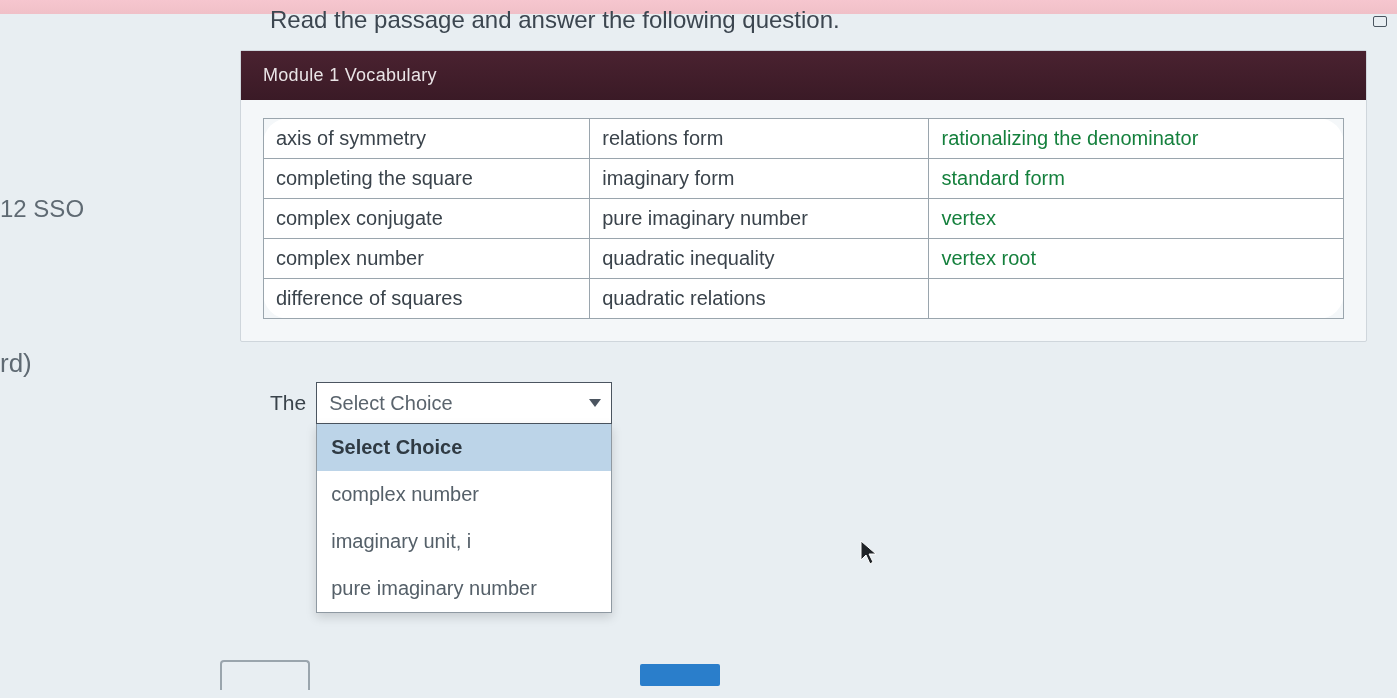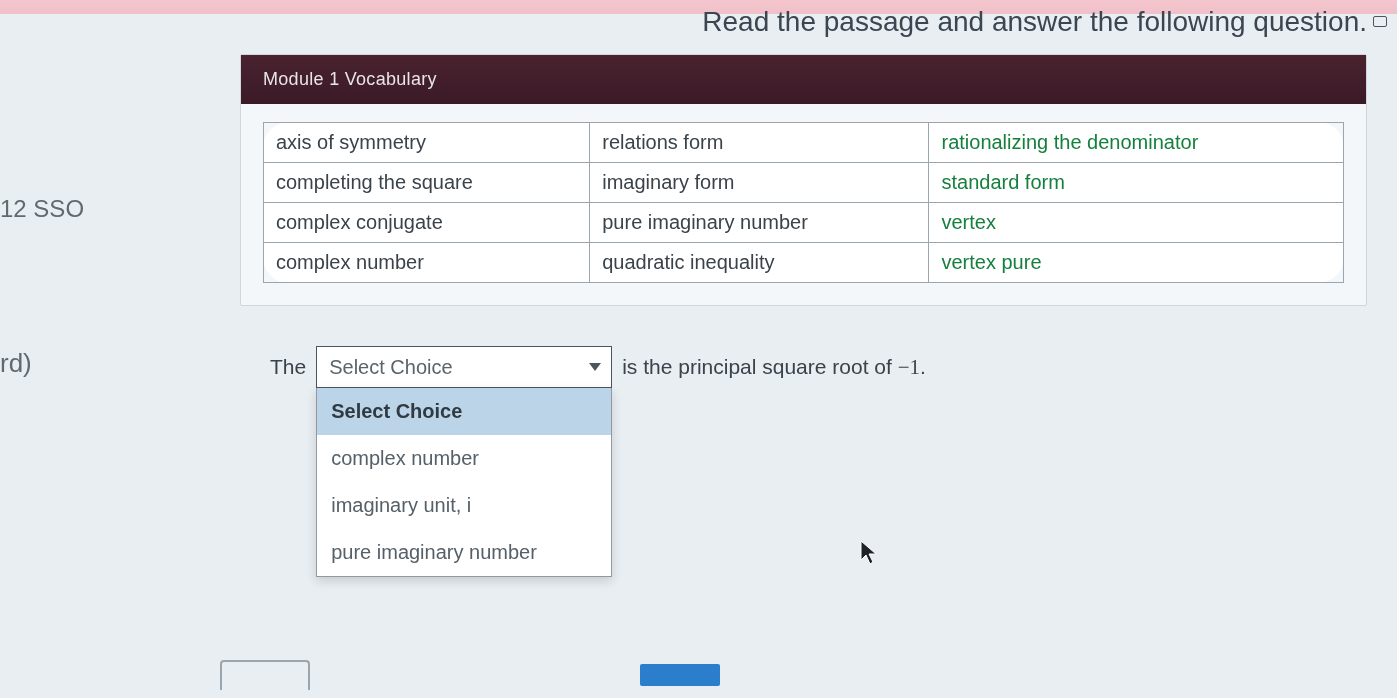--- a/index.html
+++ b/index.html
@@ -11,21 +11,21 @@
 
   
   .side-frag { position: absolute; left: 0; color: #57616a; font-size: 22px; }
   .side-frag.a { top: 10px; font-weight: bold; color: #2a3038; font-size: 14px; letter-spacing: 1px; }
   .side-frag.b { top: 195px; font-size: 24px; color: #5f6a73; }
   .side-frag.c { top: 348px; font-size: 26px; color: #5f6a73; }
 
   
   .main { position: absolute; left: 240px; top: 0; right: 30px; }
 
-  .instruction { color: #3c4650; font-size: 28px; margin: 6px 0 16px 30px; text-align: right; }
+  .instruction { color: #3c4650; font-size: 24px; margin: 6px 0 16px 30px; }
 
   .card { background: #f4f7f9; border: 1px solid #cfd6dc; border-radius: 2px; padding: 0 0 22px 0; margin-bottom: 40px; }
 
   .card-header { background: linear-gradient(#4a2230,#3a1a26); color: #e9e4e6; font-size: 18px; padding: 14px 22px; letter-spacing: .3px; }
 
   .vocab-table { width: calc(100% - 44px); margin: 18px 22px 0 22px; border-collapse: collapse; background: #fff; border-radius: 26px; }
   .vocab-table td { border: 1px solid #9aa5ad; padding: 8px 12px; font-size: 20px; color: #3a434b; vertical-align: middle; height: 38px; }
   .vocab-table td.dim { color: #15803d; }
 
   
@@ -88,21 +88,26 @@
           <td class="dim">standard form</td>
         </tr>
         <tr>
           <td>complex conjugate</td>
           <td>pure imaginary number</td>
           <td class="dim">vertex</td>
         </tr>
         <tr>
           <td>complex number</td>
           <td>quadratic inequality</td>
-          <td class="dim">vertex pure</td>
+          <td class="dim">vertex root</td>
+        </tr>
+        <tr>
+          <td>difference of squares</td>
+          <td>quadratic relations</td>
+          <td></td>
         </tr>
       </tbody>
     </table>
   </div>
 
   <div class="qrow">
     <span class="the">The</span>
 
     <span class="select-wrap">
       <span class="select-box">
@@ -111,23 +116,20 @@
       </span>
 
       <div class="dropdown">
         <div class="opt selected">Select Choice</div>
         <div class="opt">complex number</div>
         <div class="opt">imaginary unit, i</div>
         <div class="opt">pure imaginary number</div>
       </div>
     </span>
 
-    <span>
-      <span> is the principal square root of </span><span class="neg1">−1</span><span>.</span>
-    </span>
   </div>
 
 </div>
 
 <div class="cursor">
   <svg viewBox="0 0 18 26">
       <path d="M1 1 L1 20 L6 15 L10 24 L13 22 L9 14 L16 14 Z" fill="#202428" stroke="#fff" stroke-width="1"></path>
     </svg>
 </div>
 

